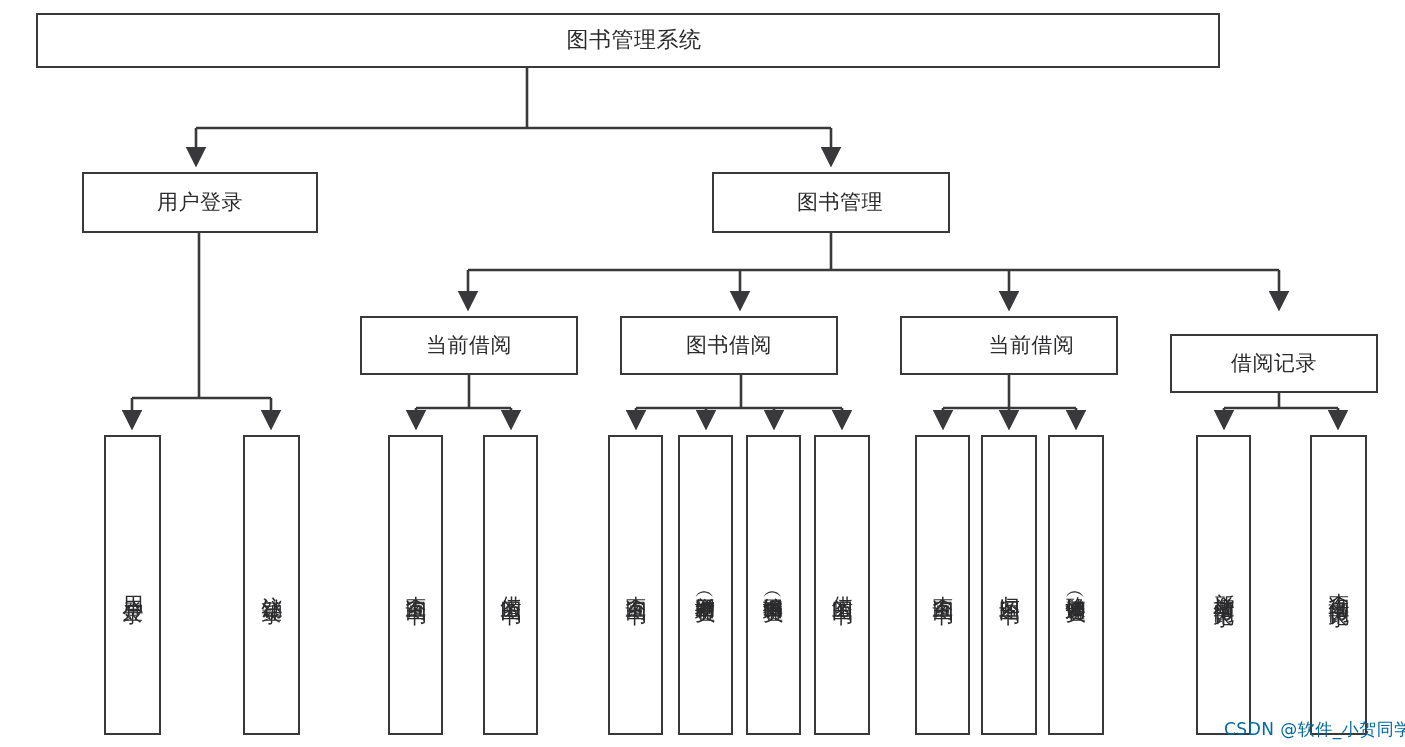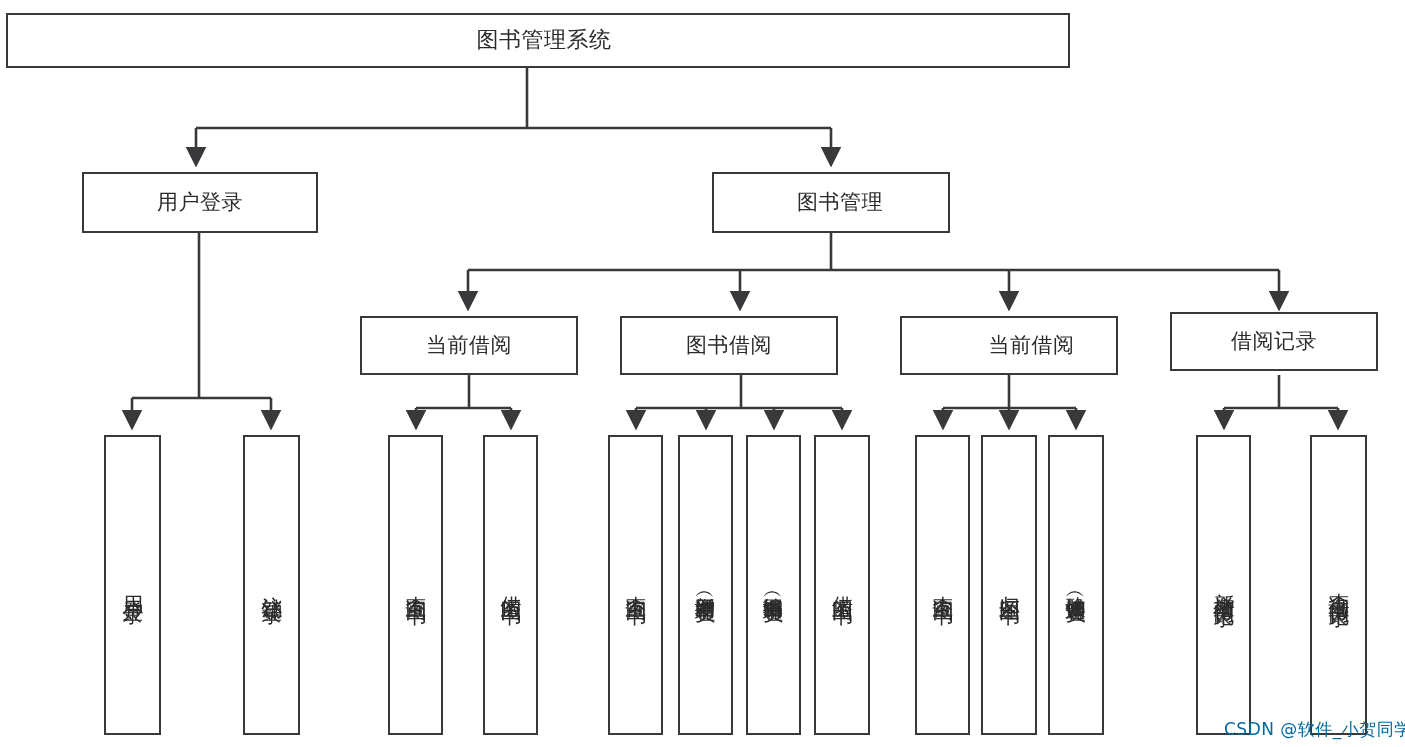--- a/index.html
+++ b/index.html
@@ -123,21 +123,21 @@
       <path d="M 1009 408 L 1009 427" marker-end="url(#arrow)"></path>
       <path d="M 1076 408 L 1076 427" marker-end="url(#arrow)"></path>
 
       <path d="M 1279 375 L 1279 408"></path>
       <path d="M 1224 408 L 1338 408"></path>
       <path d="M 1224 408 L 1224 427" marker-end="url(#arrow)"></path>
       <path d="M 1338 408 L 1338 427" marker-end="url(#arrow)"></path>
     </g>
   </svg>
 
-  <div class="node-box root horiz" id="root-box" style="left: 6px; top: 13px; width: 1064px; height: 55px; padding-left: 12px;">
+  <div class="node-box root horiz" id="root-box" style="left: 36px; top: 13px; width: 1184px; height: 55px; padding-left: 12px;">
     <span class="node-label">图书管理系统</span>
   </div>
 
   <div id="level2-container">
       <div class="node-box horiz" style="left: 82px; top: 172px; width: 236px; height: 61px;">
         <span class="node-label">用户登录</span>
       </div>
       <div class="node-box horiz" style="left: 712px; top: 172px; width: 238px; height: 61px; padding-left: 18px;">
         <span class="node-label">图书管理</span>
       </div>
@@ -146,21 +146,21 @@
   <div id="level3-container">
       <div class="node-box horiz" style="left: 360px; top: 316px; width: 218px; height: 59px;">
         <span class="node-label">当前借阅</span>
       </div>
       <div class="node-box horiz" style="left: 620px; top: 316px; width: 218px; height: 59px;">
         <span class="node-label">图书借阅</span>
       </div>
       <div class="node-box horiz" style="left: 900px; top: 316px; width: 218px; height: 59px; padding-left: 45px;">
         <span class="node-label">当前借阅</span>
       </div>
-      <div class="node-box horiz" style="left: 1170px; top: 312px; width: 208px; height: 59px;">
+      <div class="node-box horiz" style="left: 1170px; top: 334px; width: 208px; height: 59px;">
         <span class="node-label">借阅记录</span>
       </div>
     </div>
 
   <div id="leaves-container">
       <div class="node-box leaf" style="left: 104px; top: 435px; width: 57px; height: 300px;">
         <span class="node-label">用户登录</span>
       </div>
       <div class="node-box leaf" style="left: 243px; top: 435px; width: 57px; height: 300px;">
         <span class="node-label">注销登录</span>

